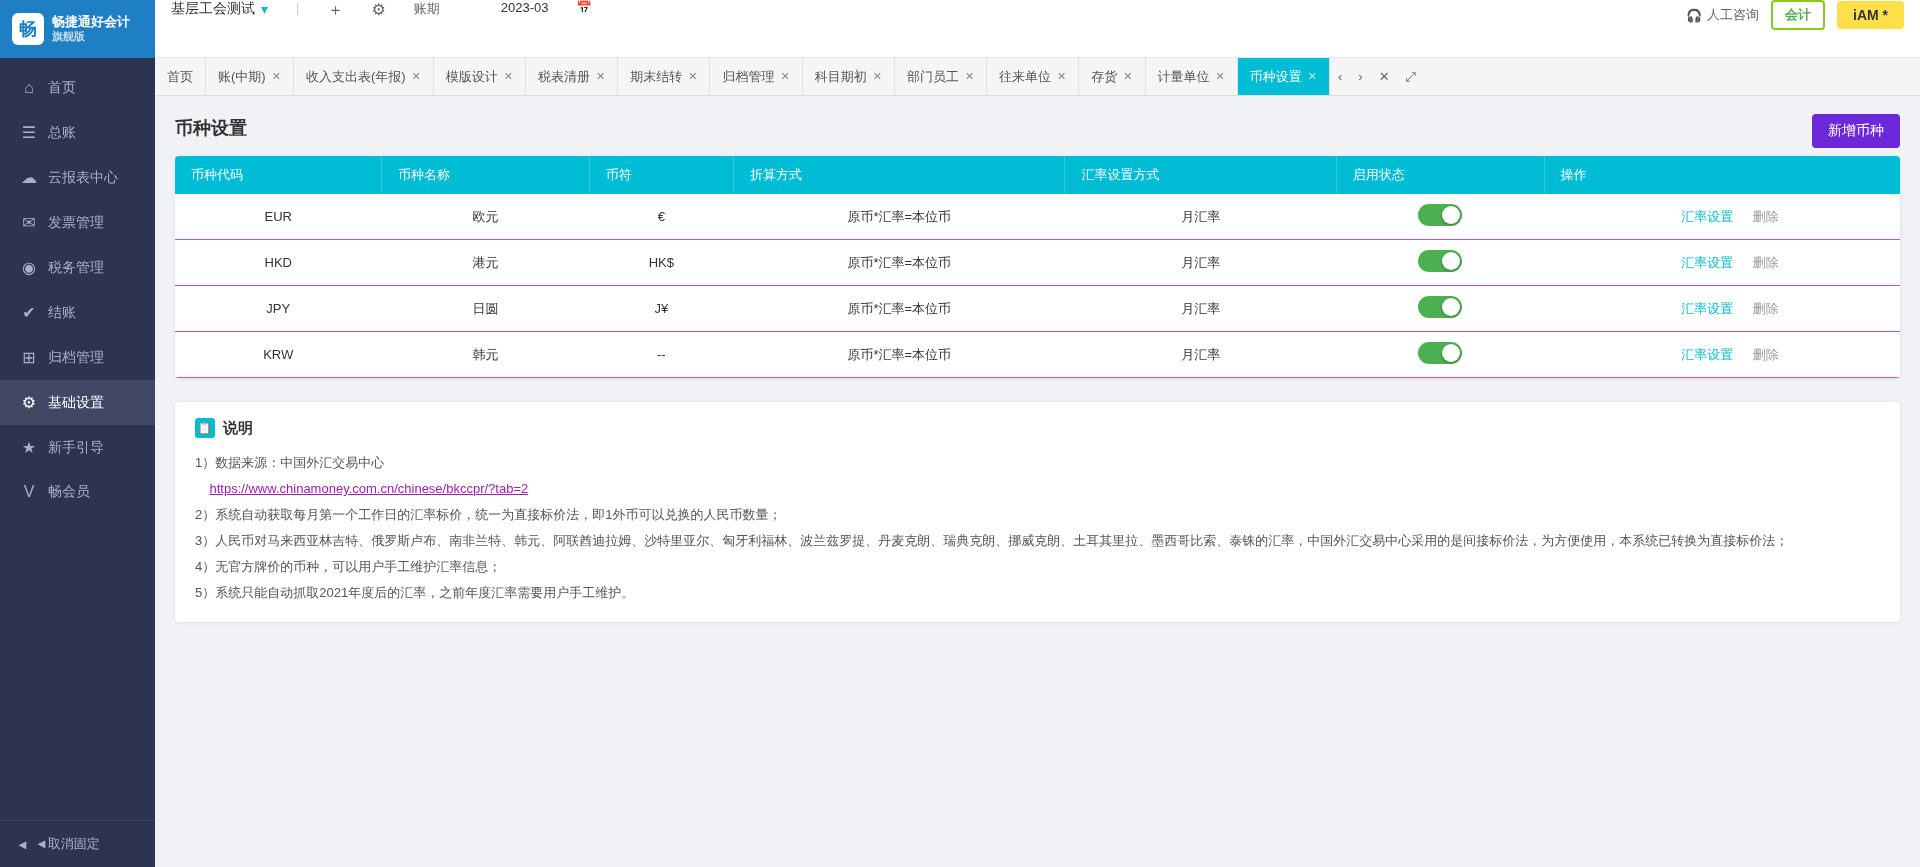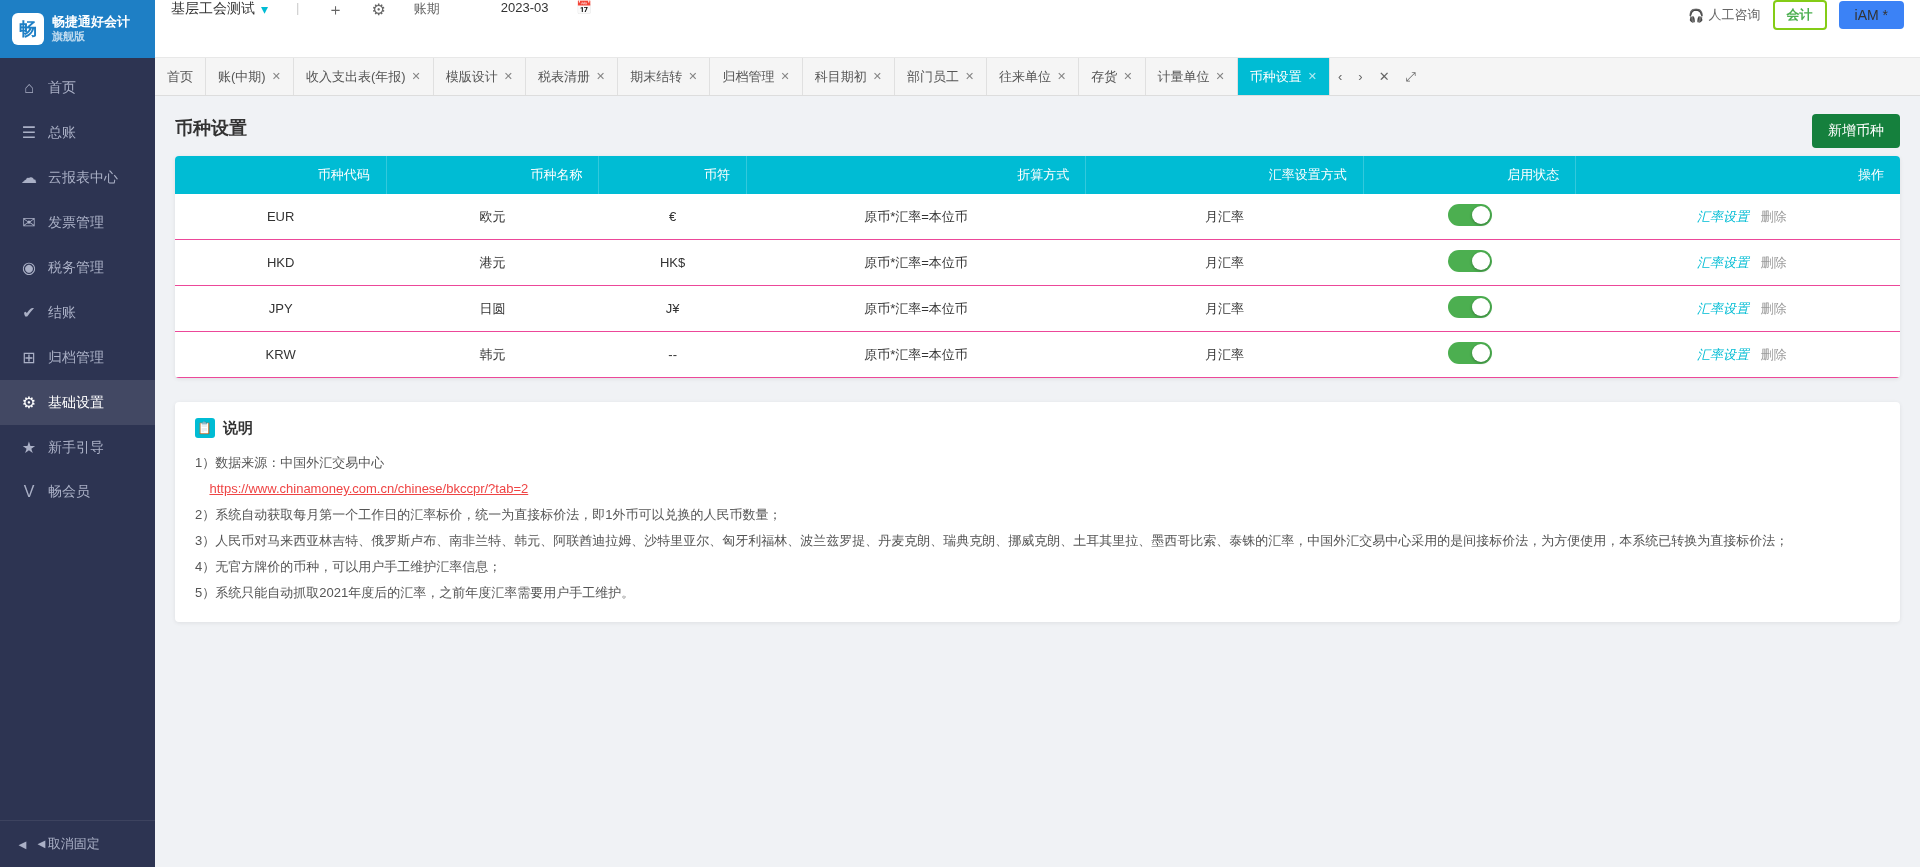--- a/index.html
+++ b/index.html
@@ -88,25 +88,25 @@
     .account-btn {
       border: 2px solid #84cc16;
       color: #4caf50;
       padding: 4px 12px;
       border-radius: 4px;
       font-size: 13px;
       font-weight: bold;
       cursor: pointer;
     }
     .iam-badge {
-      background: #3b82f6;
+      background: #fde047;
       padding: 6px 16px;
       border-radius: 4px;
       font-size: 14px;
-      font-weight: normal;
+      font-weight: bold;
       color: #333;
     }
 
     
     .tabbar {
       background: #f5f5f5;
       border-bottom: 1px solid #ddd;
       display: flex; align-items: center;
       height: 38px;
       flex-shrink: 0;
@@ -164,21 +164,21 @@
     }
     .page-title {
       font-size: 18px;
       font-weight: bold;
       color: #333;
       margin-bottom: 16px;
     }
     .new-btn {
       float: right;
       margin-top: -42px;
-      background: #15803d;
+      background: #6d28d9;
       color: white;
       border: none;
       padding: 8px 16px;
       border-radius: 4px;
       font-size: 14px;
       cursor: pointer;
       font-family: 'Microsoft YaHei', Arial, sans-serif;
     }
     .clearfix::after { content: ''; display: table; clear: both; }
 
@@ -191,39 +191,38 @@
       overflow: hidden;
       box-shadow: 0 1px 4px rgba(0,0,0,0.08);
     }
     .data-table thead tr {
       background: #00bcd4;
     }
     .data-table thead th {
       color: white;
       font-weight: 500;
       padding: 10px 16px;
-      text-align: right;
+      text-align: left;
       font-size: 13px;
       border-right: 1px solid rgba(255,255,255,0.2);
     }
     .data-table thead th:last-child { border-right: none; }
     .data-table tbody tr {
       border-bottom: 1px solid #ec4899;
     }
     .data-table tbody td {
       padding: 10px 16px;
       text-align: center;
       font-size: 13px;
       color: #333;
     }
     .action-link {
       color: #00bcd4;
       cursor: pointer;
-      margin: 0 8px;
-      font-style: italic;
+      margin: 0 16px;
     }
     .delete-link {
       color: #999;
       cursor: pointer;
     }
 
     
     .toggle-switch {
       display: inline-block;
       position: relative;
@@ -270,21 +269,21 @@
       color: white;
       font-size: 12px;
     }
     .notes-list { padding-left: 0; }
     .notes-list li {
       list-style: none;
       color: #555;
       font-size: 13px;
       line-height: 2;
     }
-    .notes-link { color: #ef4444; text-decoration: underline; cursor: pointer; }
+    .notes-link { color: #a21caf; text-decoration: underline; cursor: pointer; }
   </style>
 </head>
 <body>
 
 <div class="sidebar">
   <div class="sidebar-logo">
     <div class="logo-icon">畅</div>
     <div>
       <div class="logo-text">畅捷通好会计</div>
       <div class="logo-sub">旗舰版</div>

